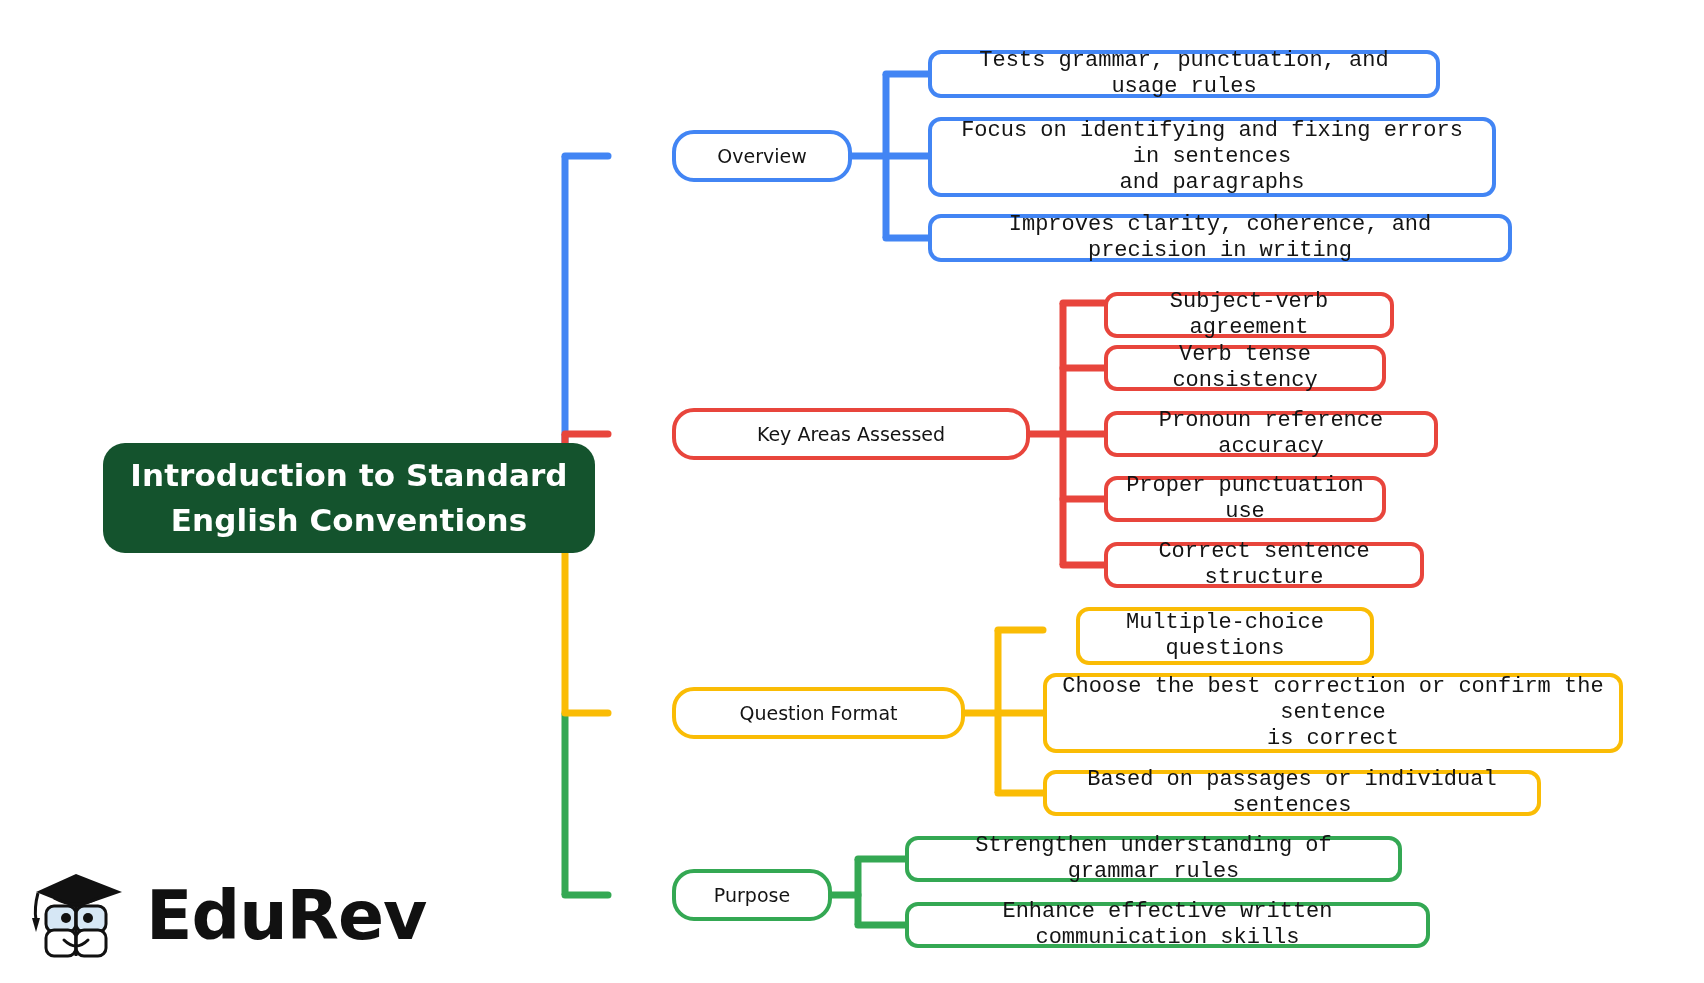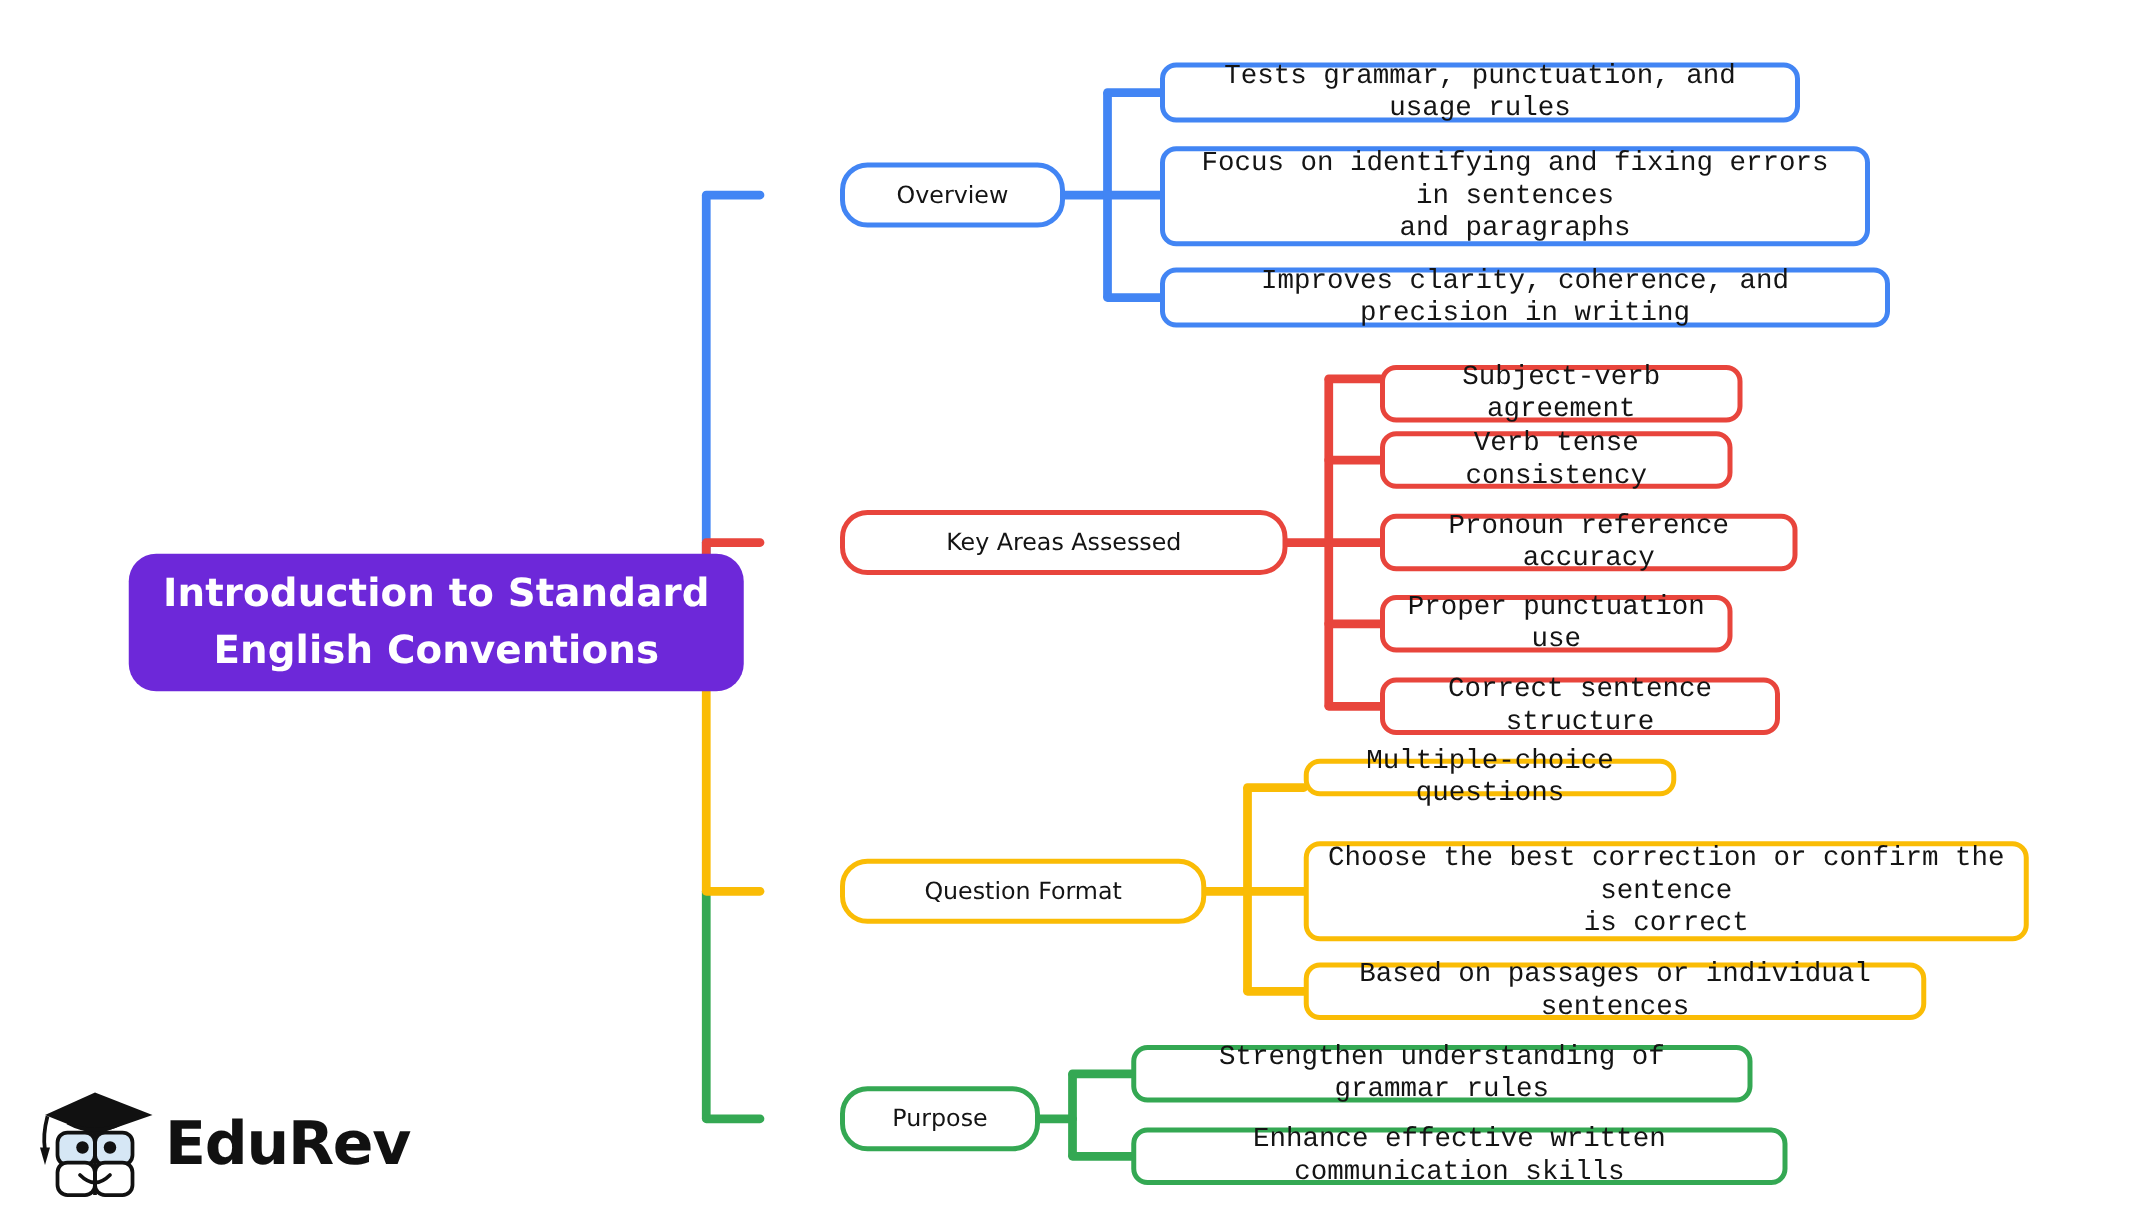--- a/index.html
+++ b/index.html
@@ -33,21 +33,21 @@
     display: flex;
     align-items: center;
     justify-content: center;
     text-align: center;
     color: #141414;
     line-height: 1.18;
   }
 
   
   .root {
-    background: #6d28d9;
+    background: #14532d;
     color: #ffffff;
     border-radius: 22px;
     font-weight: bold;
     font-size: 31px;
     letter-spacing: .1px;
     line-height: 1.45;
     white-space: pre-line;
     padding: 0 4px;
   }
 
@@ -78,23 +78,23 @@
     top: 862px;
     width: 300px;
     height: 106px;
     display: flex;
     align-items: center;
   }
   #logo-mark { width: 96px; height: 106px; flex: none; }
   #logo-text {
     font-family: "DejaVu Sans", sans-serif;
     font-weight: bold;
-    font-size: 48px;
+    font-size: 68px;
     color: #111111;
-    margin-left: 6px;
+    margin-left: 20px;
     letter-spacing: -1px;
     text-align: center;
   }
 </style>
 </head>
 <body>
 
 <div id="canvas">
 
   <svg id="edges" viewBox="0 0 1704 983" width="1704" height="983" fill="none">
@@ -156,21 +156,21 @@
   <div class="node leaf" style="left:1104px; top:345px; width:282px; height:46px; border-color:#e8453c;">Verb tense consistency</div>
 
   <div class="node leaf" style="left:1104px; top:411px; width:334px; height:46px; border-color:#e8453c;">Pronoun reference accuracy</div>
 
   <div class="node leaf" style="left:1104px; top:476px; width:282px; height:46px; border-color:#e8453c;">Proper punctuation use</div>
 
   <div class="node leaf" style="left:1104px; top:542px; width:320px; height:46px; border-color:#e8453c;">Correct sentence structure</div>
 
   <div class="node branch" style="left:672px; top:687px; width:293px; height:52px; border-color:#fabc05;">Question Format</div>
 
-  <div class="node leaf" style="left:1043px; top:607px; width:298px; height:30px; border-color:#fabc05;">Multiple-choice questions</div>
+  <div class="node leaf" style="left:1076px; top:607px; width:298px; height:58px; border-color:#fabc05;">Multiple-choice questions</div>
 
   <div class="node leaf wrap" style="left:1043px; top:673px; width:580px; height:80px; border-color:#fabc05;">Choose the best correction or confirm the sentence
 is correct</div>
 
   <div class="node leaf" style="left:1043px; top:770px; width:498px; height:46px; border-color:#fabc05;">Based on passages or individual sentences</div>
 
   <div class="node branch" style="left:672px; top:869px; width:160px; height:52px; border-color:#34a853;">Purpose</div>
 
   <div class="node leaf" style="left:905px; top:836px; width:497px; height:46px; border-color:#34a853;">Strengthen understanding of grammar rules</div>
 

